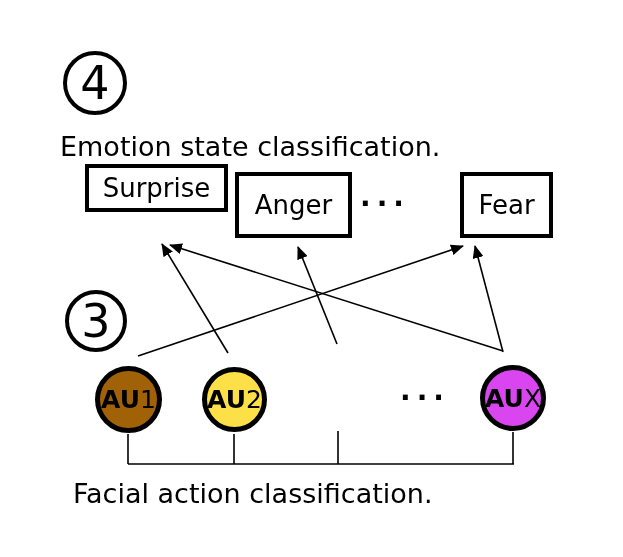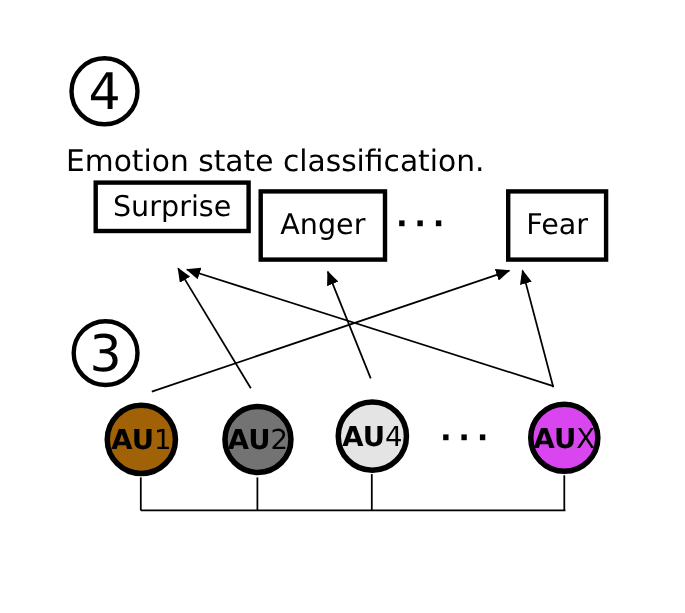--- a/index.html
+++ b/index.html
@@ -101,31 +101,27 @@
     <line x1="338" y1="431" x2="338" y2="464" stroke="#000" stroke-width="1.6"></line>
     <line x1="513" y1="432" x2="513" y2="464" stroke="#000" stroke-width="1.6"></line>
     <line x1="128" y1="464" x2="514" y2="464" stroke="#000" stroke-width="1.6"></line>
   </svg>
 
   <div class="abs au-circle" style="left:95px;top:366px;width:67px;height:67px;background:#a16207;">
     <span>
       <span class="au-prefix">AU</span><span class="au-suffix">1</span>
     </span>
   </div>
-  <div class="abs au-circle" style="left:202px;top:367px;width:65px;height:65px;background:#737373;">
+  <div class="abs au-circle" style="left:202px;top:367px;width:65px;height:65px;background:#fde047;">
     <span>
       <span class="au-prefix">AU</span><span class="au-suffix">2</span>
-    </span>
-  </div>
-  <div class="abs au-circle" style="left:305px;top:363px;width:67px;height:67px;background:#e4e4e4;">
-    <span>
-      <span class="au-prefix">AU</span><span class="au-suffix">4</span>
     </span>
   </div>
   <div class="abs ellipsis" style="left:398px;top:384px;width:54px;">···</div>
   <div class="abs au-circle" style="left:480px;top:365px;width:66px;height:66px;background:#d946ef;">
     <span>
       <span class="au-prefix">AU</span><span class="au-suffix">X</span>
     </span>
   </div>
 
+  <div class="abs title" style="left:73px;top:478px;width:500px;">Facial action classification.</div>
 
 </div>
 
 </body></html>

